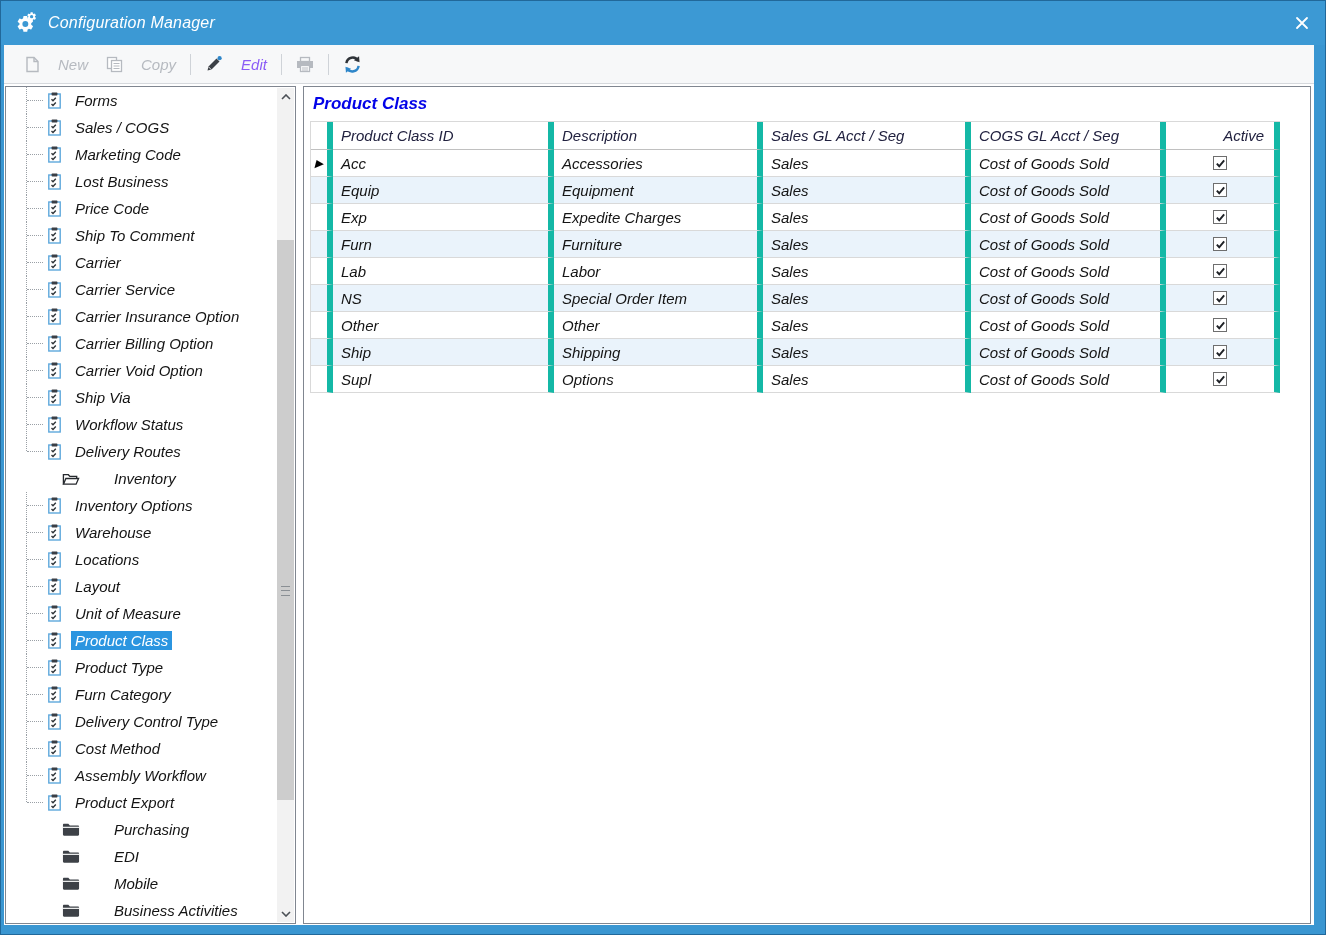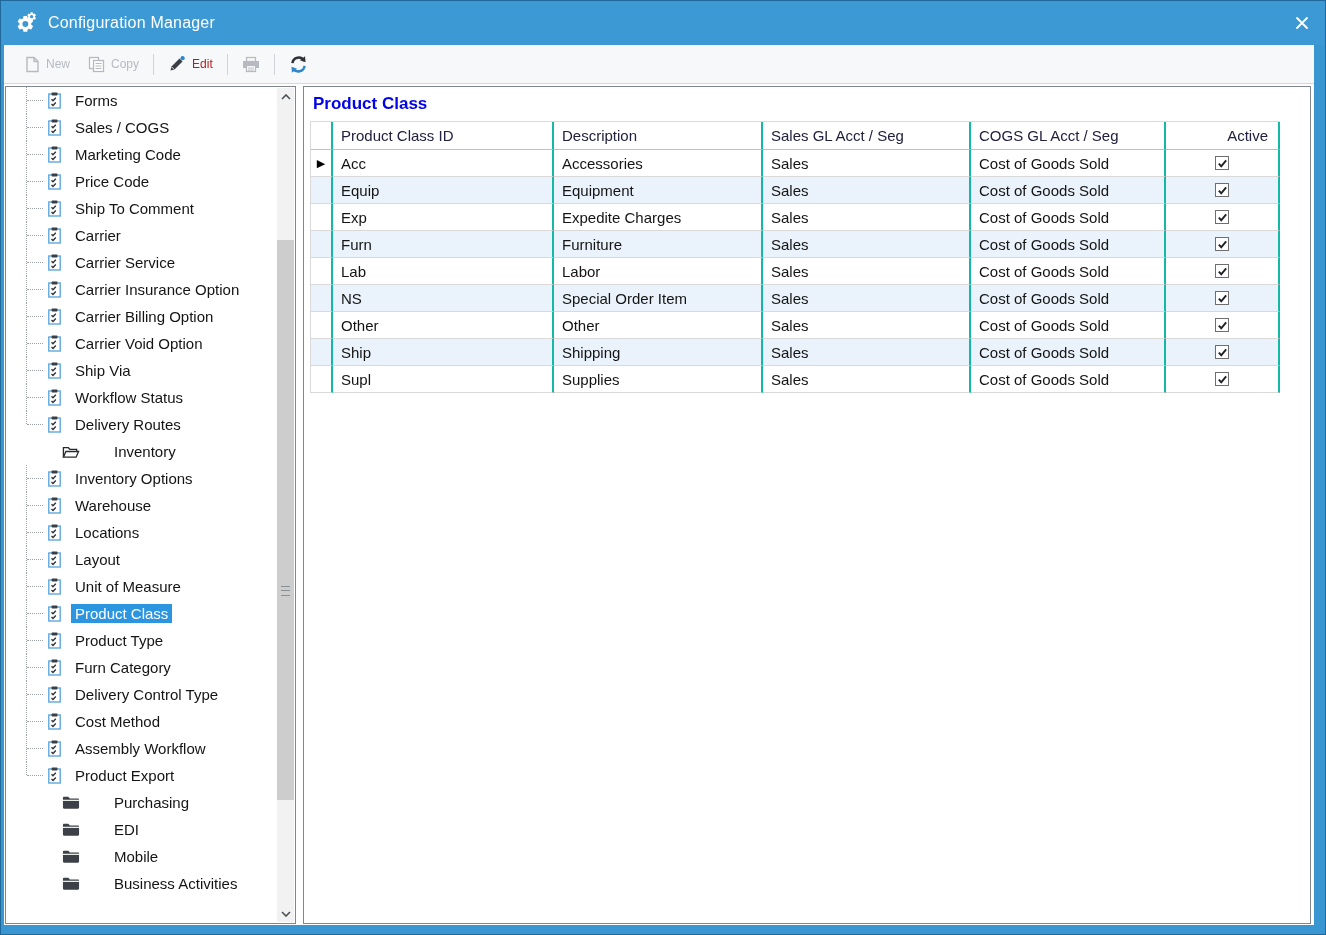--- a/index.html
+++ b/index.html
@@ -1,28 +1,28 @@
 <!DOCTYPE html>
 <html style="--titlebar: #3c99d4; --frame: #3a96d1; --selection: #2b95e0; --heading: #0303e8; --alt_row: #eaf3fb;"><head>
 <meta charset="utf-8">
 <style>
   html,body{margin:0;padding:0;background:#e8e8e8;font-family:"Liberation Sans",sans-serif;}
-  .window{position:relative;width:1324px;height:933px;border:1px solid #21689a;background:var(--frame,#3a96d1);overflow:hidden;}
+  .window{position:relative;width:1324px;height:933px;border:1px solid #21689a;background:var(--frame,#3a96d1);overflow:hidden;font-style:italic;}
 
   
   .titlebar{position:absolute;left:0;top:0;right:0;height:44px;background:var(--titlebar,#3c99d4);display:flex;align-items:center;}
   .titlebar .app-icon{margin-left:13px;width:24px;height:24px;flex:0 0 auto;}
   .titlebar .title{margin-left:10px;color:#fff;font-size:16px;letter-spacing:.2px;}
   .close-btn{margin-left:auto;width:46px;height:44px;display:flex;align-items:center;justify-content:center;cursor:default;}
 
   
   .toolbar{position:absolute;left:3px;right:11px;top:44px;height:39px;background:#f7f8f9;border-bottom:1px solid #d6d9dd;display:flex;align-items:center;padding-left:12px;box-sizing:border-box;}
-  .tb-btn{display:flex;align-items:center;gap:6px;padding:0 9px;height:28px;font-size:12px;white-space:nowrap;}
+  .tb-btn{display:flex;align-items:center;gap:18px;padding:0 9px;height:28px;font-size:15px;white-space:nowrap;}
   .tb-btn.disabled{color:#b6bac0;}
-  .tb-btn.enabled{color:#b91c1c;}
+  .tb-btn.enabled{color:#8b5cf6;}
   .tb-sep{width:1px;height:21px;background:#cfd3d8;margin:0 5px;}
 
   
   .content{position:absolute;left:3px;right:11px;top:83px;bottom:9px;background:#fff;}
 
   
   .sidebar{position:absolute;left:1px;top:2px;bottom:1px;width:291px;border:1px solid #808690;background:#fff;overflow:hidden;box-sizing:border-box;}
   .tree{position:absolute;left:0;top:0;right:19px;bottom:0;overflow:hidden;}
   .tree-row{position:relative;height:27px;display:flex;align-items:center;white-space:nowrap;}
   .tree-row.child{padding-left:41px;}
@@ -43,21 +43,21 @@
   .vs-grip::after{content:"";position:absolute;left:0;right:0;top:3px;border-top:1px solid #8a8f94;}
 
   
   .main{position:absolute;left:299px;right:3px;top:2px;bottom:1px;border:1px solid #808690;background:#fff;box-sizing:border-box;overflow:hidden;}
   .panel-title{margin:7px 0 7px 9px;font-size:17px;font-weight:bold;color:var(--heading,#0303e8);}
 
   
   .grid{margin-left:6px;border-top:1px solid #d9d9d9;border-left:1px solid #d9d9d9;width:969px;box-sizing:content-box;}
   .g-row{display:flex;height:27px;box-sizing:border-box;}
   .g-row.head{height:28px;}
-  .g-cell{box-sizing:border-box;border-right:2px solid #14b8a6;border-bottom:1px solid #d9d9d9;display:flex;align-items:center;padding:0 8px;font-size:15px;color:#141414;overflow:hidden;white-space:nowrap;}
+  .g-cell{box-sizing:border-box;border-right:6px solid #14b8a6;border-bottom:1px solid #d9d9d9;display:flex;align-items:center;padding:0 8px;font-size:15px;color:#141414;overflow:hidden;white-space:nowrap;}
   .head .g-cell{color:#21213f;border-bottom:1px solid #c0c0c0;}
   .g-cell.c-sel{justify-content:center;padding:0;}
   .g-cell.c-active{justify-content:center;padding:0;}
   .head .g-cell.c-active{justify-content:flex-end;padding-right:10px;}
   .g-row.alt .g-cell{background:var(--alt_row,#eaf3fb);}
   .row-arrow{font-size:11px;color:#000;line-height:1;}
   .cb{width:14px;height:14px;border:1px solid #6e6e6e;background:#fff;display:flex;align-items:center;justify-content:center;box-sizing:border-box;}
 </style>
 </head>
 <body>
@@ -163,20 +163,33 @@
               <svg width="15" height="17" viewBox="0 0 15 17">
                 <rect x="1.8" y="2" width="11.4" height="14" fill="#fff" stroke="#5ea8dc" stroke-width="1.4"></rect>
                 <rect x="4.6" y="0.6" width="5.8" height="2.8" rx="0.6" fill="#3a3f46"></rect>
                 <path d="M4.5 7.2l1.5 1.5 2.8-3" fill="none" stroke="#2e3338" stroke-width="1.4"></path>
                 <path d="M4.5 12l1.5 1.5 2.8-3" fill="none" stroke="#2e3338" stroke-width="1.4"></path>
               </svg>
             </span>
     <span class="t-label">Marketing Code</span>
   </div>
 
+  <div class="tree-row child">
+    <span class="conn conn-v"></span>
+    <span class="conn conn-stub"></span>
+    <span class="t-icon">
+              <svg width="15" height="17" viewBox="0 0 15 17">
+                <rect x="1.8" y="2" width="11.4" height="14" fill="#fff" stroke="#5ea8dc" stroke-width="1.4"></rect>
+                <rect x="4.6" y="0.6" width="5.8" height="2.8" rx="0.6" fill="#3a3f46"></rect>
+                <path d="M4.5 7.2l1.5 1.5 2.8-3" fill="none" stroke="#2e3338" stroke-width="1.4"></path>
+                <path d="M4.5 12l1.5 1.5 2.8-3" fill="none" stroke="#2e3338" stroke-width="1.4"></path>
+              </svg>
+            </span>
+    <span class="t-label">Lost Business</span>
+  </div>
 
   <div class="tree-row child">
     <span class="conn conn-v"></span>
     <span class="conn conn-stub"></span>
     <span class="t-icon">
               <svg width="15" height="17" viewBox="0 0 15 17">
                 <rect x="1.8" y="2" width="11.4" height="14" fill="#fff" stroke="#5ea8dc" stroke-width="1.4"></rect>
                 <rect x="4.6" y="0.6" width="5.8" height="2.8" rx="0.6" fill="#3a3f46"></rect>
                 <path d="M4.5 7.2l1.5 1.5 2.8-3" fill="none" stroke="#2e3338" stroke-width="1.4"></path>
                 <path d="M4.5 12l1.5 1.5 2.8-3" fill="none" stroke="#2e3338" stroke-width="1.4"></path>
@@ -702,21 +715,21 @@
                   </svg>
       </span>
     </span>
   </div>
 
   <div class="g-row">
     <span class="g-cell c-sel" style="width: 22px; flex: 0 0 auto;">
                 <span class="row-arrow"></span>
               </span>
     <span class="g-cell" style="width: 221px; flex: 0 0 auto;">Supl</span>
-    <span class="g-cell" style="width: 209px; flex: 0 0 auto;">Supplies</span>
+    <span class="g-cell" style="width: 209px; flex: 0 0 auto;">Options</span>
     <span class="g-cell" style="width: 208px; flex: 0 0 auto;">Sales</span>
     <span class="g-cell" style="width: 195px; flex: 0 0 auto;">Cost of Goods Sold</span>
     <span class="g-cell c-active" style="width: 114px; flex: 0 0 auto;">
       <span class="cb">
         <svg width="11" height="11" viewBox="0 0 12 12" style="display: block;">
                     <path d="M2 6.2l2.6 2.8L10 2.6" fill="none" stroke="#1e2126" stroke-width="2.1"></path>
                   </svg>
       </span>
     </span>
   </div>

